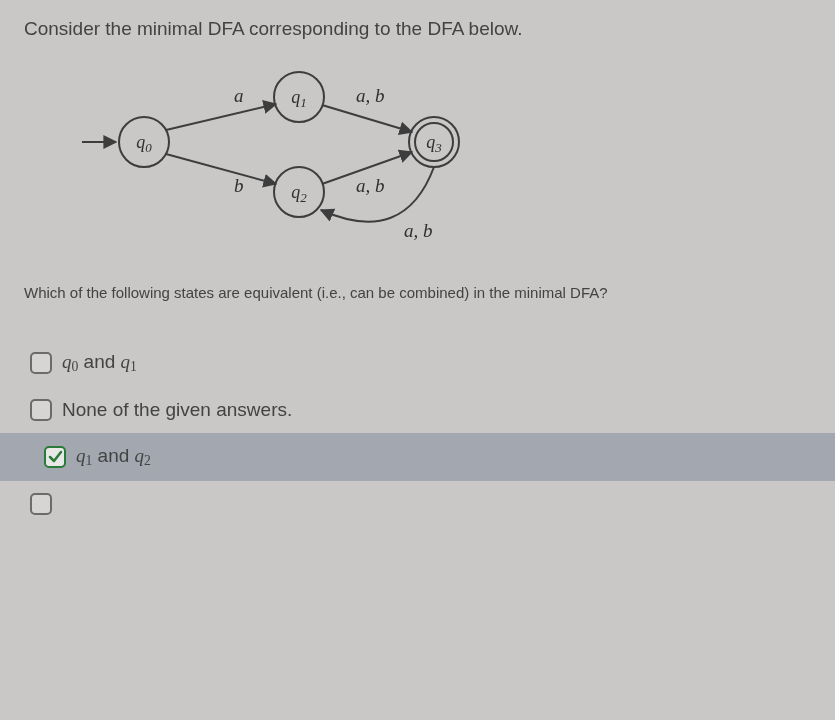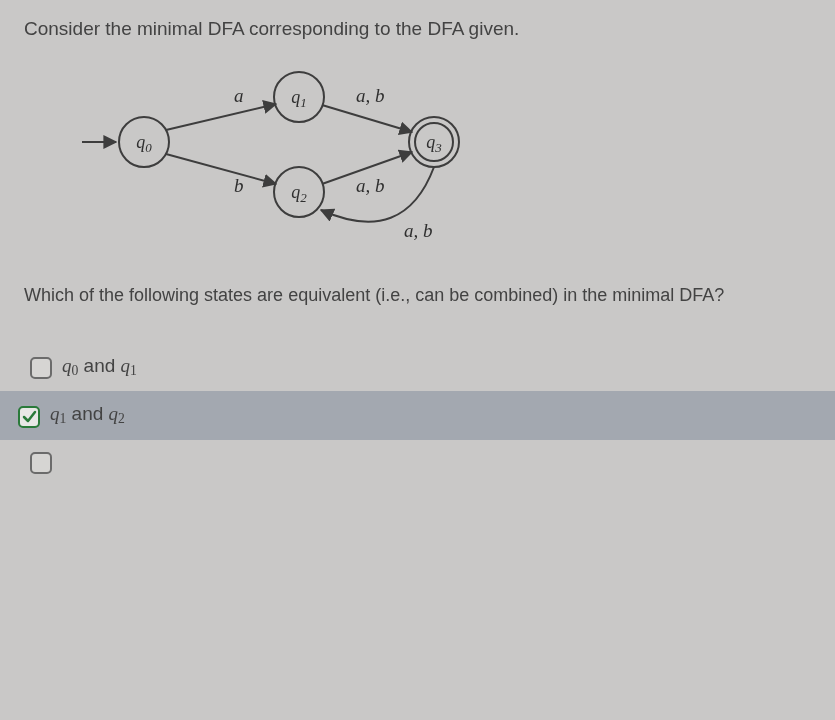--- a/index.html
+++ b/index.html
@@ -48,43 +48,43 @@
     stroke: #3d3d3d;
     stroke-width: 2;
   }
   .edge-label {
     font-family: "Times New Roman", serif;
     font-style: italic;
     font-size: 19px;
     fill: #2f2f2f;
   }
   .question {
-    font-size: 18px;
+    font-size: 15px;
     color: #434343;
     line-height: 1.5;
     margin: 18px 0 34px 0;
   }
   .options {
     display: flex;
     flex-direction: column;
     gap: 0;
   }
   .opt {
     display: flex;
-    align-items: flex-end;
+    align-items: center;
     gap: 10px;
     padding: 12px 6px;
     font-size: 19px;
     color: #434343;
   }
   .opt.sel {
     background: #a3a8b0;
     margin-left: -24px;
     margin-right: -24px;
-    padding-left: 18px;
+    padding-left: 44px;
   }
   .chk {
     width: 22px;
     height: 22px;
     border: 2px solid #6b6b6b;
     border-radius: 5px;
     background: #d6d5d3;
     display: inline-flex;
     align-items: center;
     justify-content: center;
@@ -105,21 +105,21 @@
   .sub {
     font-size: 0.72em;
     vertical-align: -0.25em;
     font-style: normal;
   }
 </style>
 </head>
 <body>
 
 <div class="page">
-  <div class="prompt">Consider the minimal DFA corresponding to the DFA given.</div>
+  <div class="prompt">Consider the minimal DFA corresponding to the DFA below.</div>
 
   <div class="diagram-wrap">
     <svg class="dfa" viewBox="0 0 420 210">
       <defs>
         <marker id="arrow" viewBox="0 0 10 10" refX="9" refY="5" markerWidth="7" markerHeight="7" orient="auto-start-reverse">
           <path d="M 0 0 L 10 5 L 0 10 z" fill="#3d3d3d"></path>
         </marker>
       </defs>
 
       <line class="edge" x1="8" y1="90" x2="42" y2="90" marker-end="url(#arrow)"></line>
@@ -166,20 +166,24 @@
 
   <div class="options">
 
     <label class="opt">
       <span class="chk"></span>
       <span class="label-text">
         <span class="math">q</span><span class="math sub">0</span><span> and </span><span class="math">q</span><span class="math sub">1</span>
       </span>
     </label>
 
+    <label class="opt">
+      <span class="chk"></span>
+      <span class="label-text">None of the given answers.</span>
+    </label>
 
 
     <label class="opt sel">
       <span class="chk sel">
         <svg width="16" height="16" viewBox="0 0 16 16">
             <path d="M3 8 L7 12 L14 3" stroke="#2a7a3a" stroke-width="2.5" fill="none" stroke-linecap="round" stroke-linejoin="round"></path>
           </svg>
       </span>
       <span class="label-text">
         <span class="math">q</span><span class="math sub">1</span><span> and </span><span class="math">q</span><span class="math sub">2</span>

